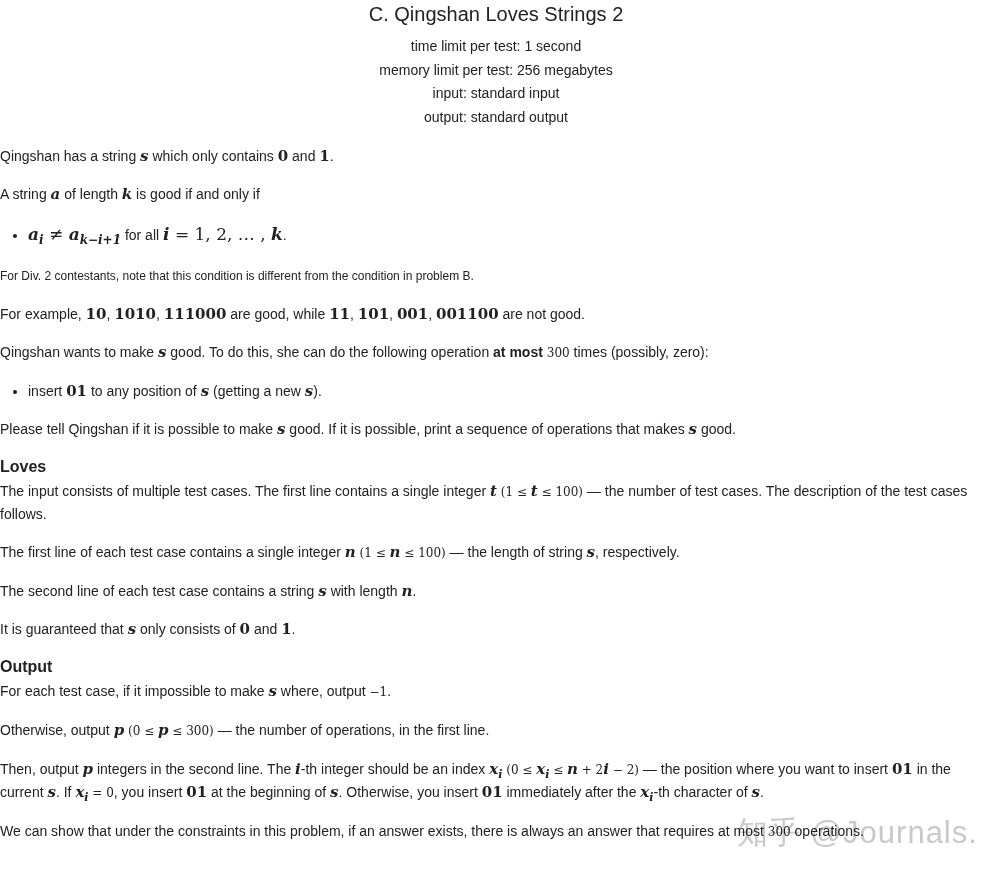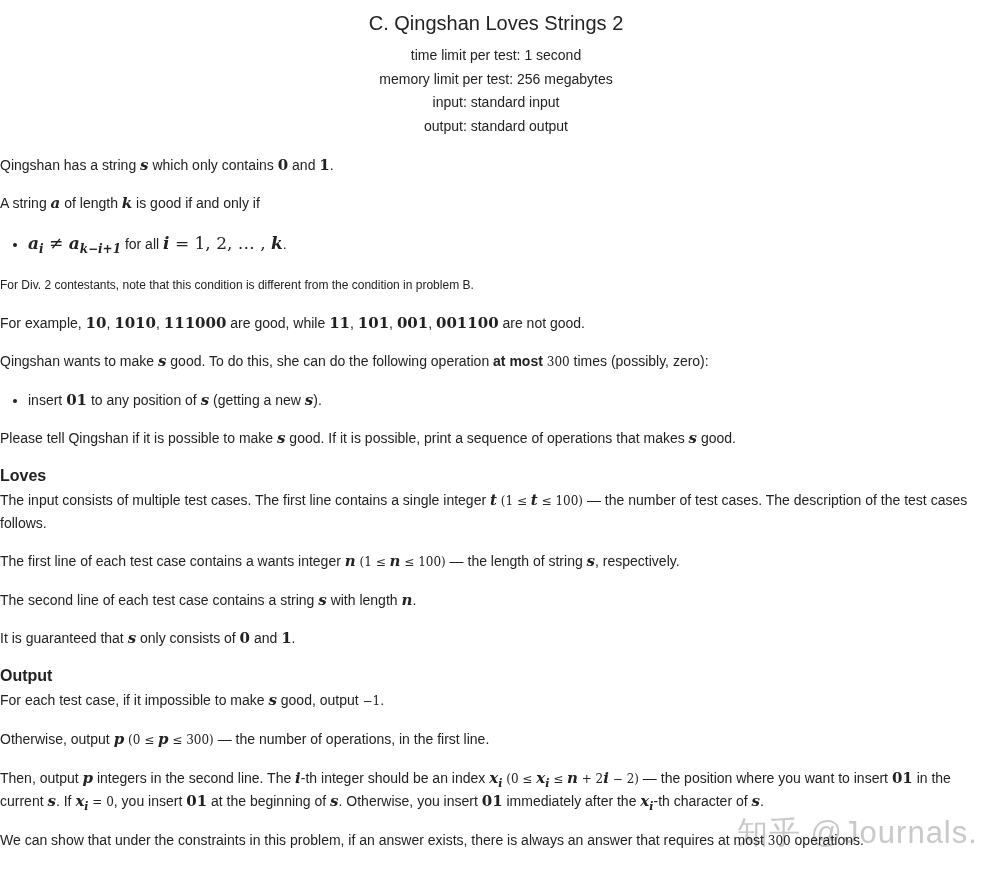--- a/index.html
+++ b/index.html
@@ -3,21 +3,21 @@
 <meta charset="utf-8">
 <style>
   html, body { margin:0; padding:0; background:#fff; }
   .page {
     width:992px; height:874px; position:relative; overflow:hidden;
     background:#ffffff; color:#222;
     font-family:"Liberation Sans", sans-serif;
   }
   .content { position:relative; z-index:1; }
   .header { text-align:center; }
-  .title { font-size:20px; line-height:26px; padding-top:10px; font-weight:400; }
+  .title { font-size:20px; line-height:26px; padding-top:1px; font-weight:400; }
   .limits { margin-top:8px; font-size:14px; }
   .limits > div { line-height:23.5px; }
   .body { padding:0 12px 0 0; font-size:14px; }
   .body p { margin:16px 0; line-height:22px; }
   .body p.small { font-size:12px; }
   .body p.tight { margin-top:2px; }
   .section-title { font-size:16px; font-weight:bold; line-height:22px; margin:16px 0 0 0; }
   .body ul { margin:16px 0; padding-left:28px; }
   .body li { line-height:22px; }
   ul.formula li { line-height:27px; }
@@ -56,23 +56,23 @@
         </ul>
         <p class="small"><span class="t">For Div. 2 contestants, note that this condition is different from the condition in problem B.</span></p>
         <p><span class="t">For example, </span><span class="n">10</span><span class="t">, </span><span class="n">1010</span><span class="t">, </span><span class="n">111000</span><span class="t"> are good, while </span><span class="n">11</span><span class="t">, </span><span class="n">101</span><span class="t">, </span><span class="n">001</span><span class="t">, </span><span class="n">001100</span><span class="t"> are not good.</span></p>
         <p><span class="t">Qingshan wants to make </span><span class="v">s</span><span class="t"> good. To do this, she can do the following operation </span><span class="b">at most</span><span class="t"> </span><span class="m">300</span><span class="t"> times (possibly, zero):</span></p>
         <ul>
           <li><span class="t">insert </span><span class="n">01</span><span class="t"> to any position of </span><span class="v">s</span><span class="t"> (getting a new </span><span class="v">s</span><span class="t">).</span></li>
         </ul>
         <p><span class="t">Please tell Qingshan if it is possible to make </span><span class="v">s</span><span class="t"> good. If it is possible, print a sequence of operations that makes </span><span class="v">s</span><span class="t"> good.</span></p>
         <div class="section-title">Loves</div>
         <p class="tight"><span class="t">The input consists of multiple test cases. The first line contains a single integer </span><span class="v">t</span><span class="t"> </span><span class="m">(1 ≤ </span><span class="v">t</span><span class="m"> ≤ 100)</span><span class="t"> — the number of test cases. The description of the test cases follows.</span></p>
-        <p><span class="t">The first line of each test case contains a wants integer </span><span class="v">n</span><span class="t"> </span><span class="m">(1 ≤ </span><span class="v">n</span><span class="m"> ≤ 100)</span><span class="t"> — the length of string </span><span class="v">s</span><span class="t">, respectively.</span></p>
+        <p><span class="t">The first line of each test case contains a single integer </span><span class="v">n</span><span class="t"> </span><span class="m">(1 ≤ </span><span class="v">n</span><span class="m"> ≤ 100)</span><span class="t"> — the length of string </span><span class="v">s</span><span class="t">, respectively.</span></p>
         <p><span class="t">The second line of each test case contains a string </span><span class="v">s</span><span class="t"> with length </span><span class="v">n</span><span class="t">.</span></p>
         <p><span class="t">It is guaranteed that </span><span class="v">s</span><span class="t"> only consists of </span><span class="n">0</span><span class="t"> and </span><span class="n">1</span><span class="t">.</span></p>
         <div class="section-title">Output</div>
-        <p class="tight"><span class="t">For each test case, if it impossible to make </span><span class="v">s</span><span class="t"> good, output </span><span class="m">−1</span><span class="t">.</span></p>
+        <p class="tight"><span class="t">For each test case, if it impossible to make </span><span class="v">s</span><span class="t"> where, output </span><span class="m">−1</span><span class="t">.</span></p>
         <p><span class="t">Otherwise, output </span><span class="v">p</span><span class="t"> </span><span class="m">(0 ≤ </span><span class="v">p</span><span class="m"> ≤ 300)</span><span class="t"> — the number of operations, in the first line.</span></p>
         <p><span class="t">Then, output </span><span class="v">p</span><span class="t"> integers in the second line. The </span><span class="v">i</span><span class="t">-th integer should be an index </span><span class="v">x</span><sub class="v">i</sub><span class="t"> </span><span class="m">(0 ≤ </span><span class="v">x</span><sub class="v">i</sub><span class="m"> ≤ </span><span class="v">n</span><span class="m"> + 2</span><span class="v">i</span><span class="m"> − 2)</span><span class="t"> — the position where you want to insert </span><span class="n">01</span><span class="t"> in the current </span><span class="v">s</span><span class="t">. If </span><span class="v">x</span><sub class="v">i</sub><span class="m"> = 0</span><span class="t">, you insert </span><span class="n">01</span><span class="t"> at the beginning of </span><span class="v">s</span><span class="t">. Otherwise, you insert </span><span class="n">01</span><span class="t"> immediately after the </span><span class="v">x</span><sub class="v">i</sub><span class="t">-th character of </span><span class="v">s</span><span class="t">.</span></p>
         <p><span class="t">We can show that under the constraints in this problem, if an answer exists, there is always an answer that requires at most </span><span class="m">300</span><span class="t"> operations.</span></p>
       </div>
   </div>
 </div>
 
 </body></html>

